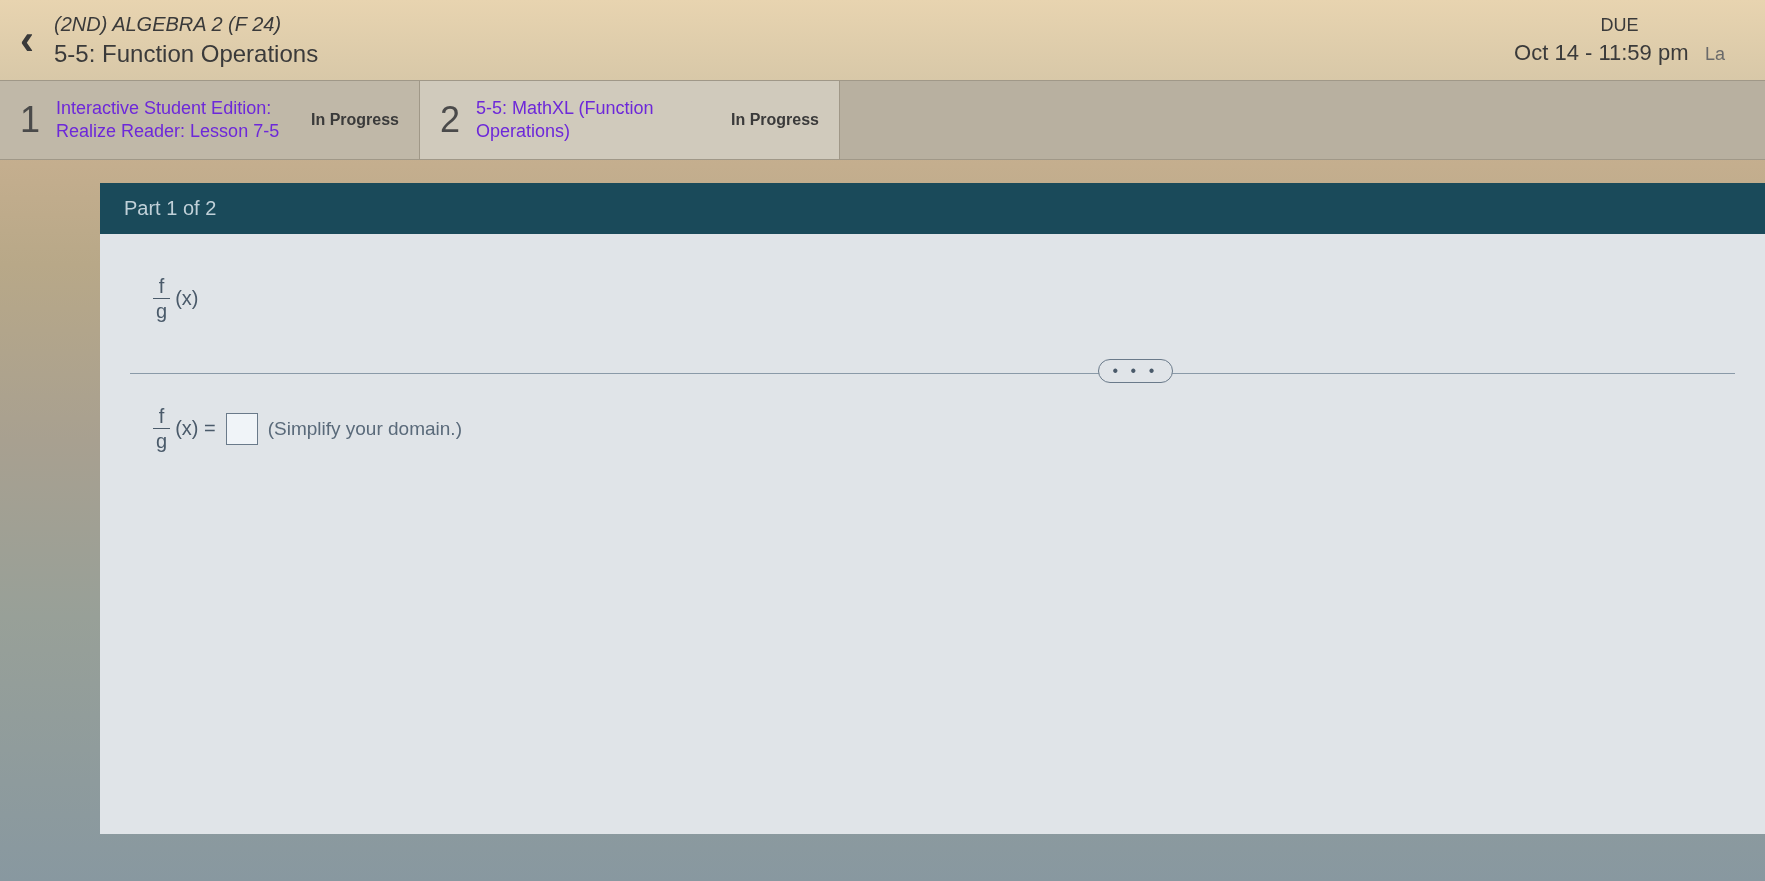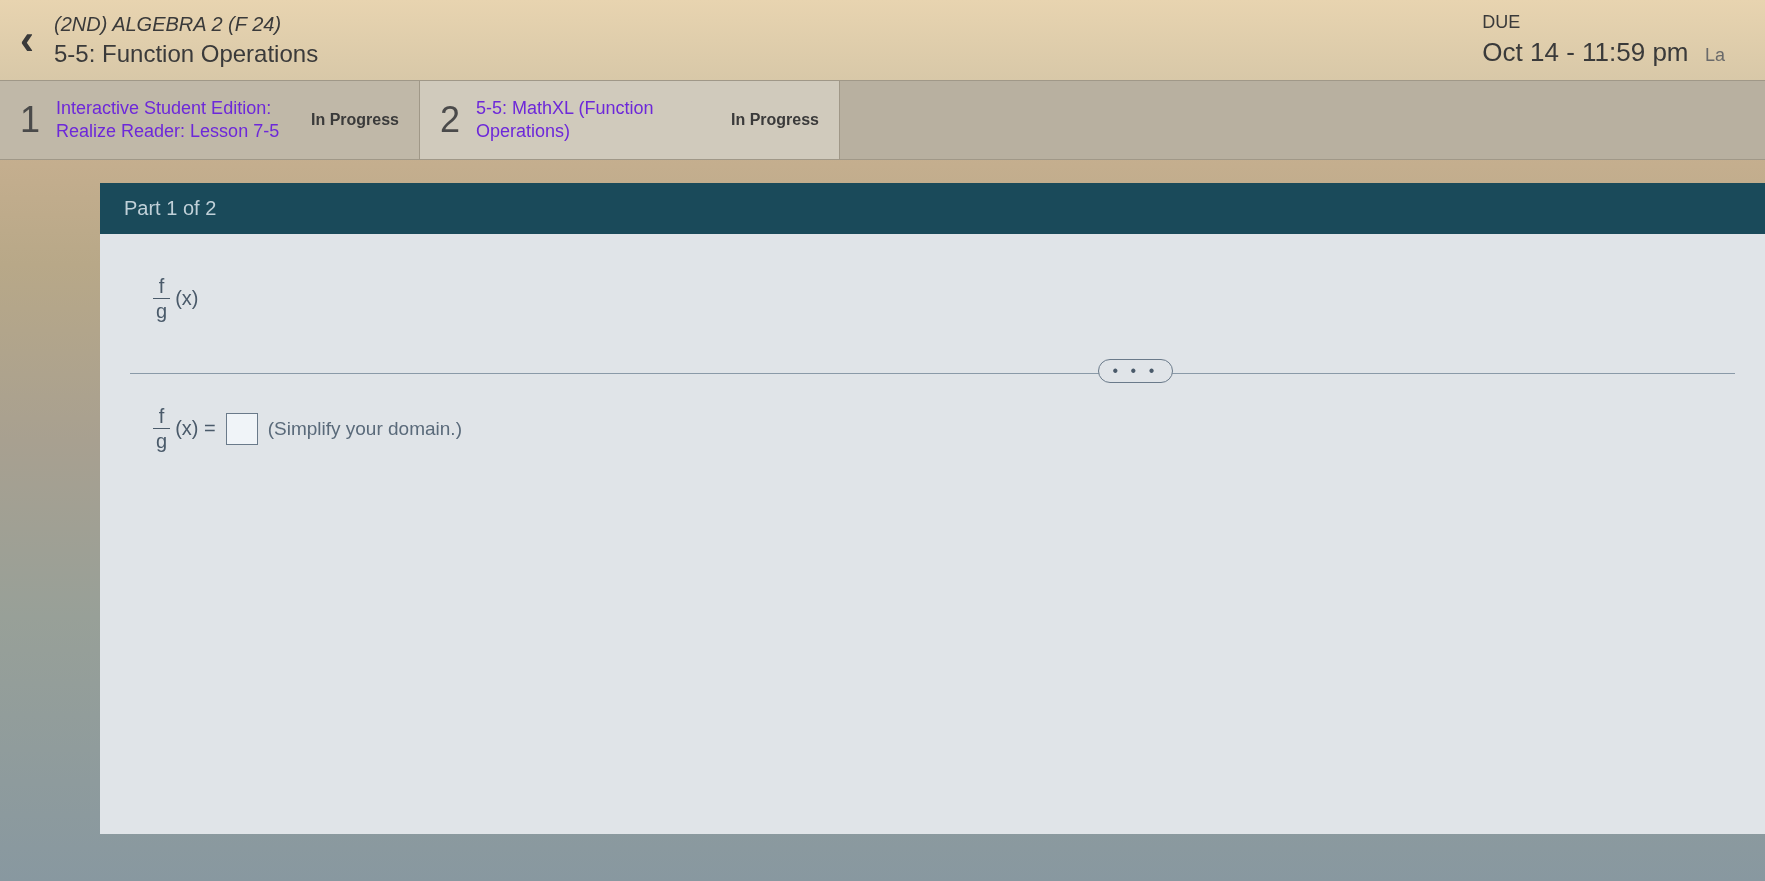--- a/index.html
+++ b/index.html
@@ -42,23 +42,24 @@
       color: #3a3a3a;
     }
     .due-section {
       text-align: left;
       margin-right: 20px;
     }
     .due-label {
       font-size: 18px;
       color: #3a3a3a;
       margin-bottom: 4px;
+      text-align: center;
     }
     .due-date {
-      font-size: 26px;
+      font-size: 22px;
       color: #3a3a3a;
     }
     .late-label {
       font-size: 18px;
       color: #6a6a6a;
       margin-left: 12px;
     }
     .tabs-row {
       display: flex;
       background: #b8b0a0;

